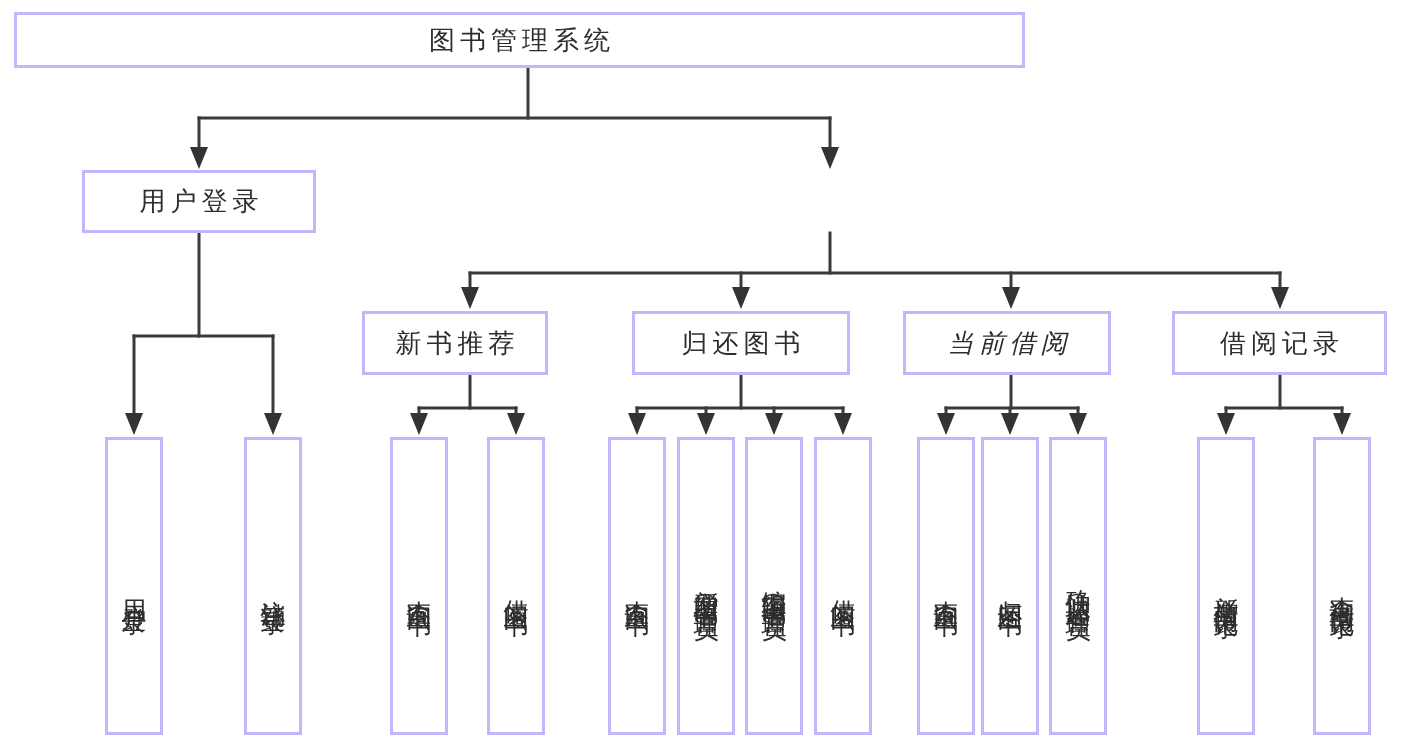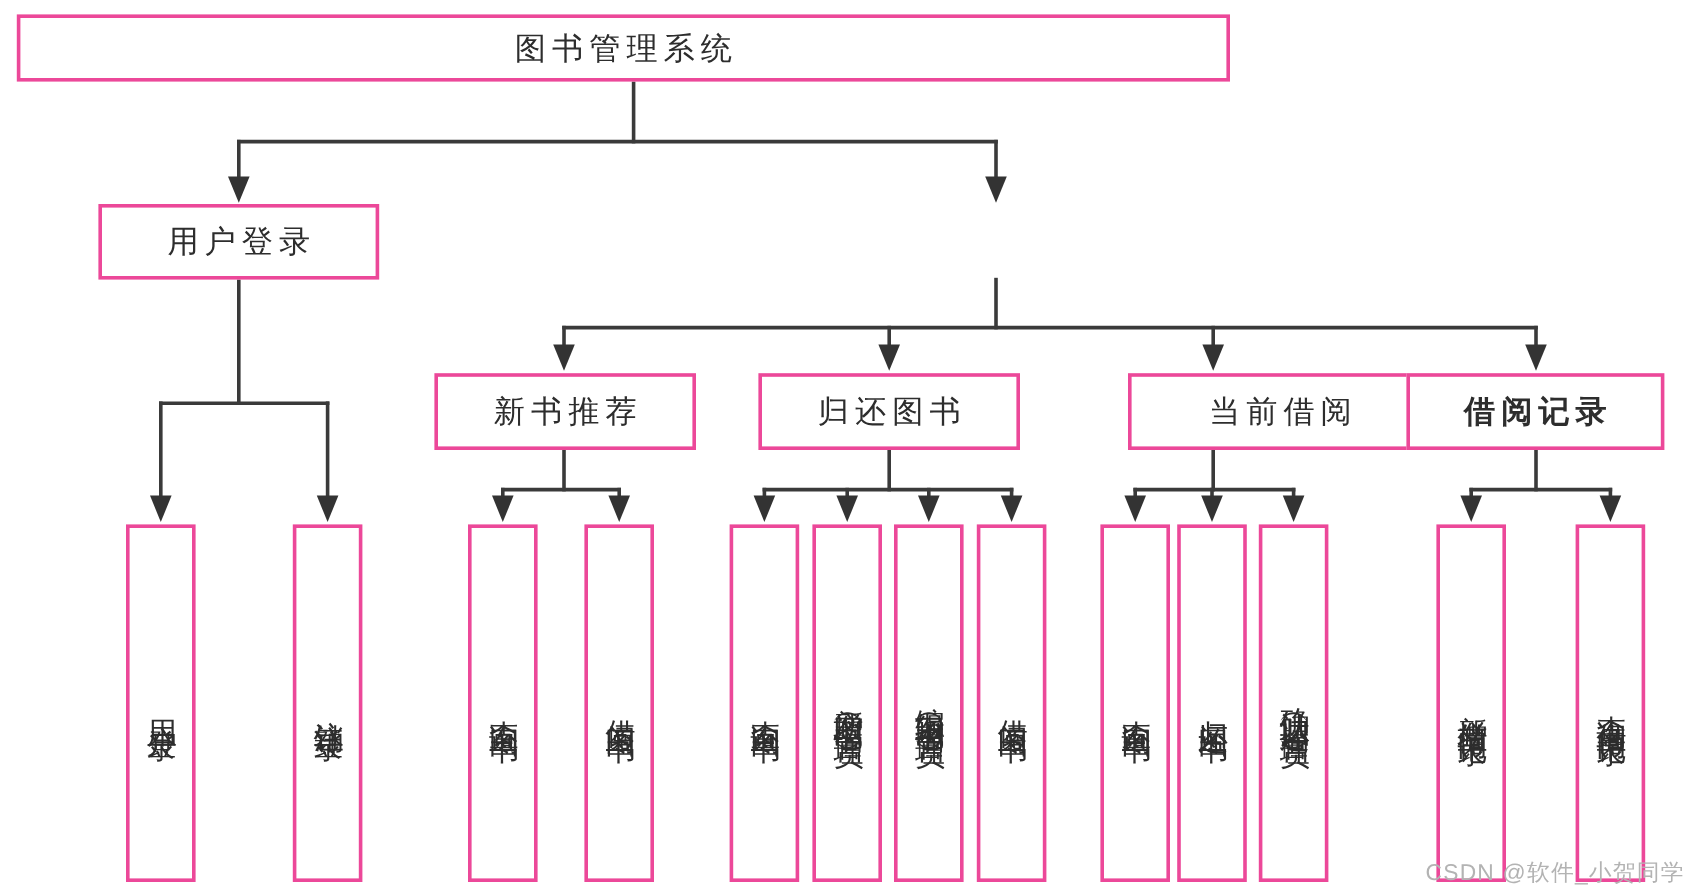--- a/index.html
+++ b/index.html
@@ -11,42 +11,42 @@
     font-family: "Liberation Sans", sans-serif;
     overflow: hidden;
   }
   .wires { position: absolute; left: 0; top: 0; width: 1405px; height: 747px; }
   .wires line { stroke: #3a3a3a; stroke-width: 3; stroke-linecap: square; }
   .wires polygon { fill: #333333; }
   .node {
     position: absolute;
     box-sizing: border-box;
     background: #ffffff;
-    border: 3px solid #ec4899;
+    border: 3px solid #c4b5fd;
     color: #2d2d2d;
     display: flex;
     align-items: center;
     justify-content: center;
     text-align: center;
   }
   .h { font-size: 26px; letter-spacing: 5px; padding-left: 5px; white-space: nowrap; }
   .v {
     writing-mode: vertical-rl;
     font-size: 25px;
     letter-spacing: 4px;
     line-height: 1;
     padding-top: 4px;
   }
   .root { left: 14px; top: 12px; width: 1011px; height: 56px; }
   .n-login  { left: 82px;  top: 170px; width: 234px; height: 63px; }
   .n-mgmt   { left: 712px; top: 170px; width: 235px; height: 63px; }
-  .n-rec    { left: 362px;  top: 311px; width: 218px; height: 64px; }
+  .n-rec    { left: 362px;  top: 311px; width: 186px; height: 64px; }
   .n-borrow { left: 632px;  top: 311px; width: 218px; height: 64px; }
-  .n-cur    { left: 940px;  top: 311px; width: 254px; height: 64px; }
-  .n-log    { left: 1172px; top: 311px; width: 215px; height: 64px; font-weight: bold; }
+  .n-cur    { left: 903px;  top: 311px; width: 208px; height: 64px; font-style: italic; }
+  .n-log    { left: 1172px; top: 311px; width: 215px; height: 64px; }
   .leaf { top: 437px; width: 58px; height: 298px; }
   .lf1  { left: 105px; }
   .lf2  { left: 244px; }
   .lf3  { left: 390px; }
   .lf4  { left: 487px; }
   .lf5  { left: 608px; }
   .lf6  { left: 677px; }
   .lf7  { left: 745px; }
   .lf8  { left: 814px; }
   .lf9  { left: 917px; }
@@ -165,15 +165,14 @@
   <div class="node v leaf lf7">编辑图书（管理员）</div>
   <div class="node v leaf lf8">借阅图书</div>
 
   <div class="node v leaf lf9">查询图书</div>
   <div class="node v leaf lf10">归还图书</div>
   <div class="node v leaf lf11">确认归还（管理员）</div>
 
   <div class="node v leaf lf12">新增借阅记录</div>
   <div class="node v leaf lf13">查询借阅记录</div>
 
-  <div class="watermark">CSDN @软件_小贺同学</div>
 
 </div>
 
 </body></html>

